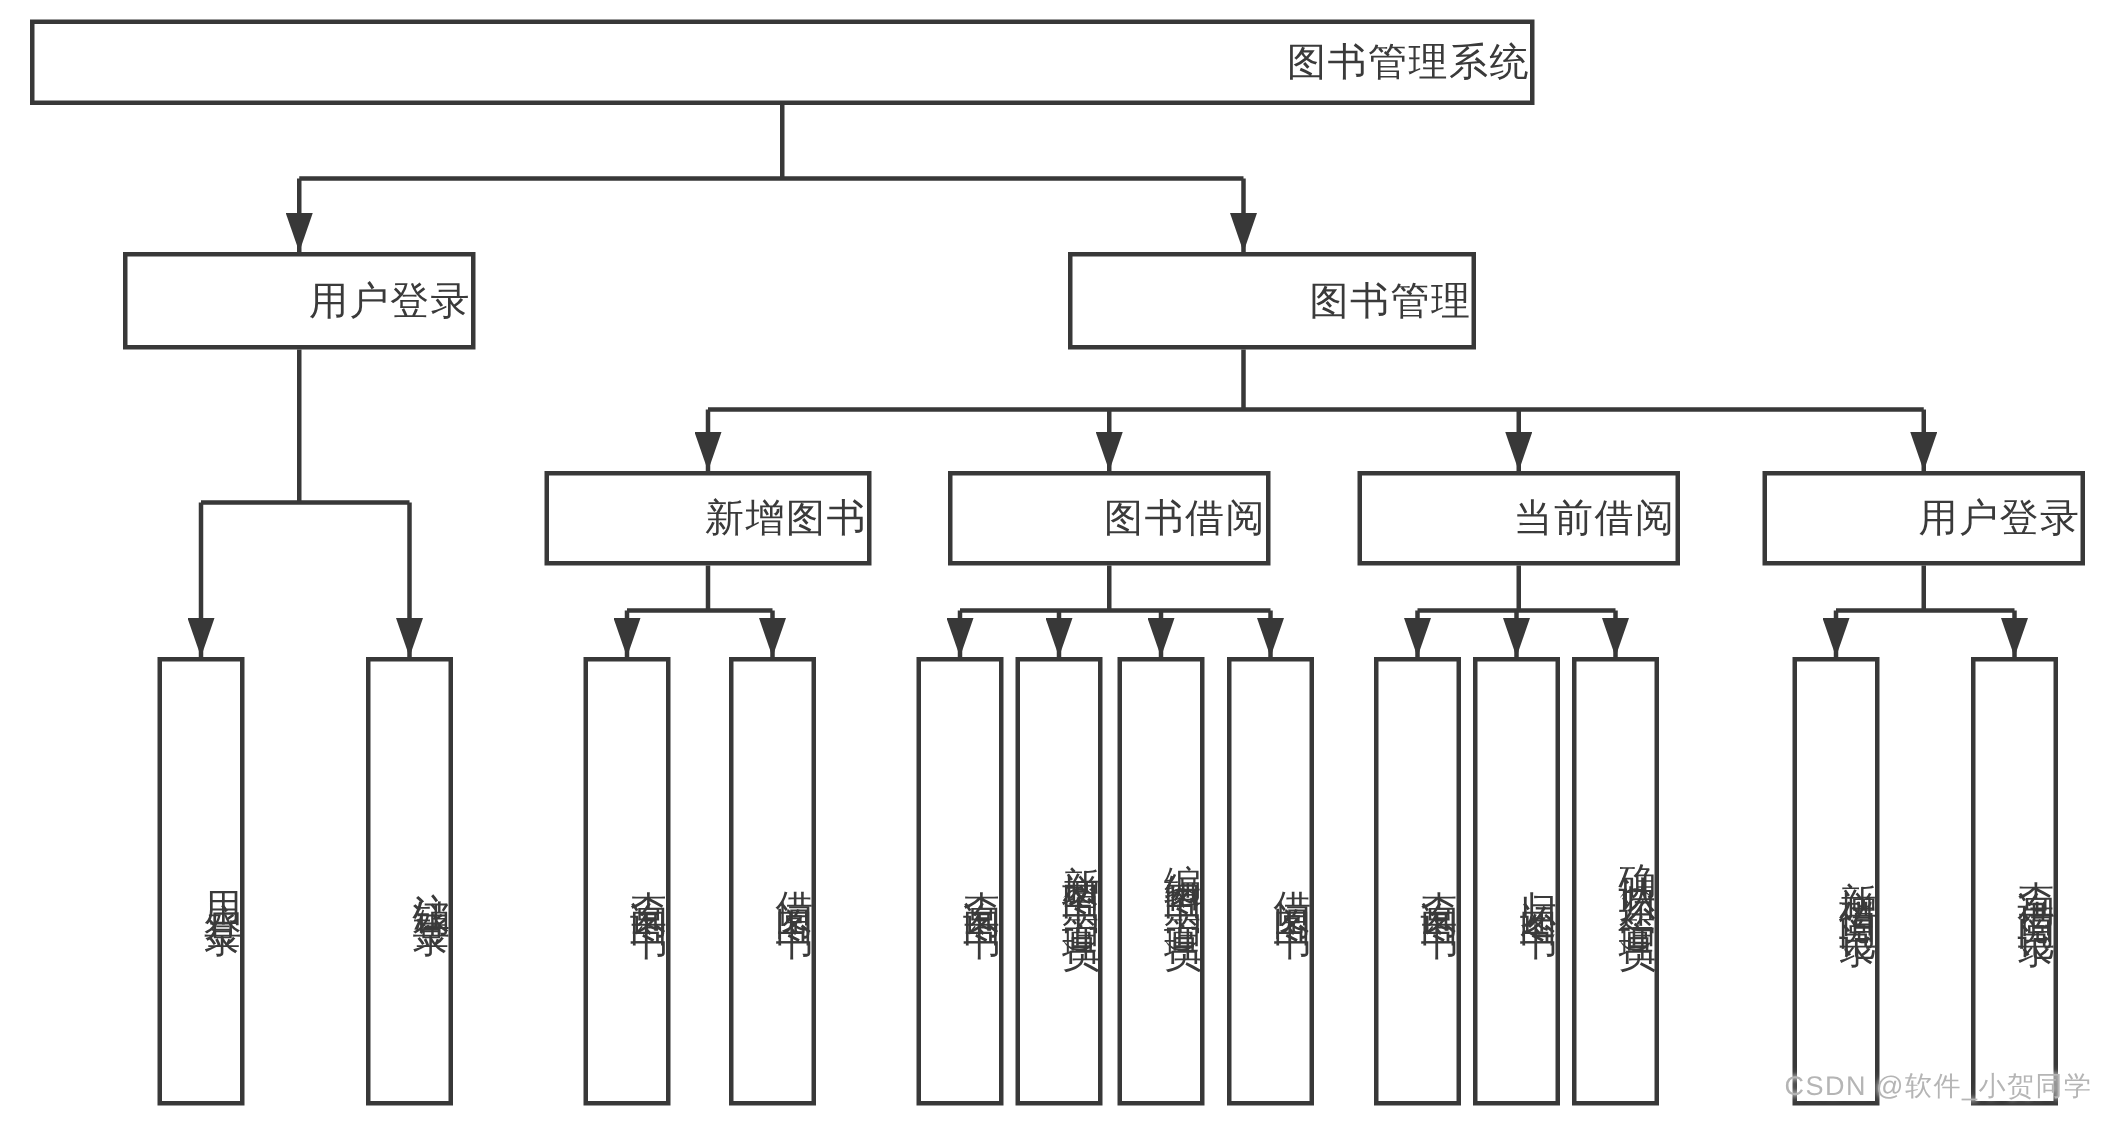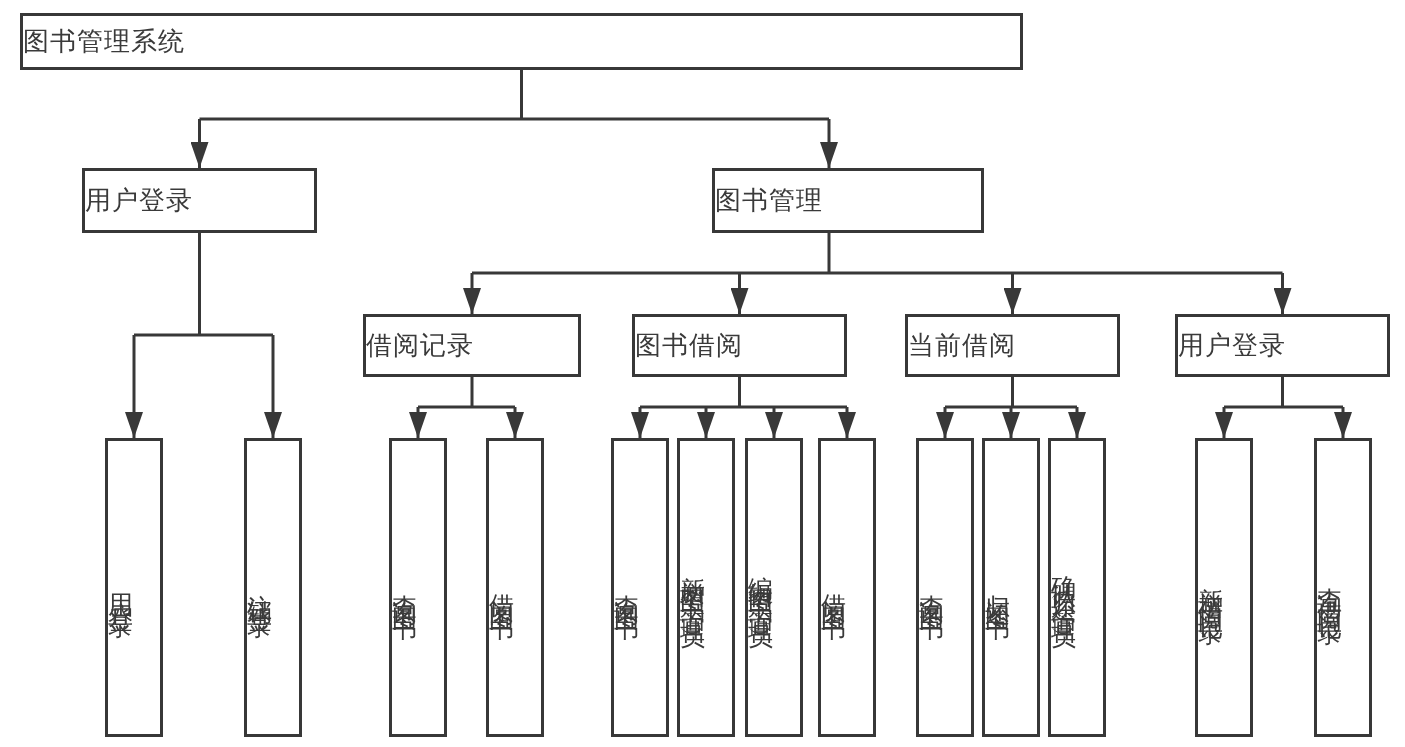--- a/index.html
+++ b/index.html
@@ -15,21 +15,21 @@
     font-family: "Liberation Sans", sans-serif;
     overflow: hidden;
   }
   .box {
     position: absolute;
     box-sizing: border-box;
     background: var(--boxbg, #ffffff);
     border: 3px solid var(--line, #383838);
     display: flex;
     align-items: center;
-    justify-content: flex-start;
+    justify-content: flex-end;
     color: var(--text, #3a3a3a);
     z-index: 1;
   }
   .hbox span {
     font-size: 26px;
     letter-spacing: 1px;
     white-space: nowrap;
   }
   .vbox .vtext {
     writing-mode: vertical-lr;
@@ -77,21 +77,21 @@
   </div>
 
   <div class="box hbox" style="left:82px;top:168px;width:235px;height:65px">
     <span>用户登录</span>
   </div>
   <div class="box hbox" style="left:712px;top:168px;width:272px;height:65px">
     <span>图书管理</span>
   </div>
 
   <div class="box hbox" style="left:363px;top:314px;width:218px;height:63px">
-    <span>借阅记录</span>
+    <span>新增图书</span>
   </div>
   <div class="box hbox" style="left:632px;top:314px;width:215px;height:63px">
     <span>图书借阅</span>
   </div>
   <div class="box hbox" style="left:905px;top:314px;width:215px;height:63px">
     <span>当前借阅</span>
   </div>
   <div class="box hbox" style="left:1175px;top:314px;width:215px;height:63px">
     <span>用户登录</span>
   </div>
@@ -174,14 +174,15 @@
     <path class="conn" d="M1012.5,377 V407 M945,407 H1077"></path>
     <line class="conn" marker-end="url(#ah)" x1="945" y1="407" x2="945" y2="438"></line>
     <line class="conn" marker-end="url(#ah)" x1="1011" y1="407" x2="1011" y2="438"></line>
     <line class="conn" marker-end="url(#ah)" x1="1077" y1="407" x2="1077" y2="438"></line>
 
     <path class="conn" d="M1282.5,377 V407 M1224,407 H1343"></path>
     <line class="conn" marker-end="url(#ah)" x1="1224" y1="407" x2="1224" y2="438"></line>
     <line class="conn" marker-end="url(#ah)" x1="1343" y1="407" x2="1343" y2="438"></line>
   </svg>
 
+  <div class="watermark">CSDN @软件_小贺同学</div>
 
 </div>
 
 </body></html>

